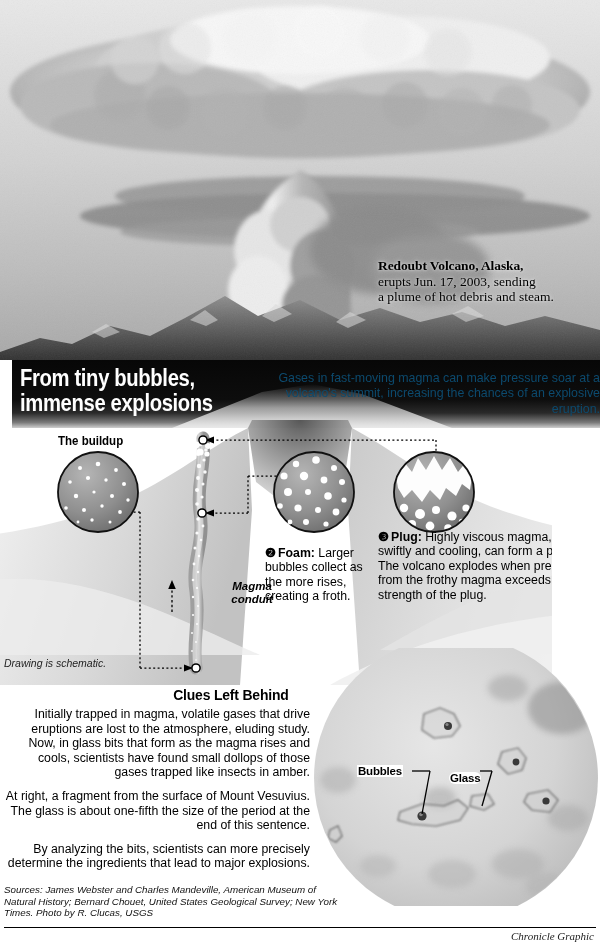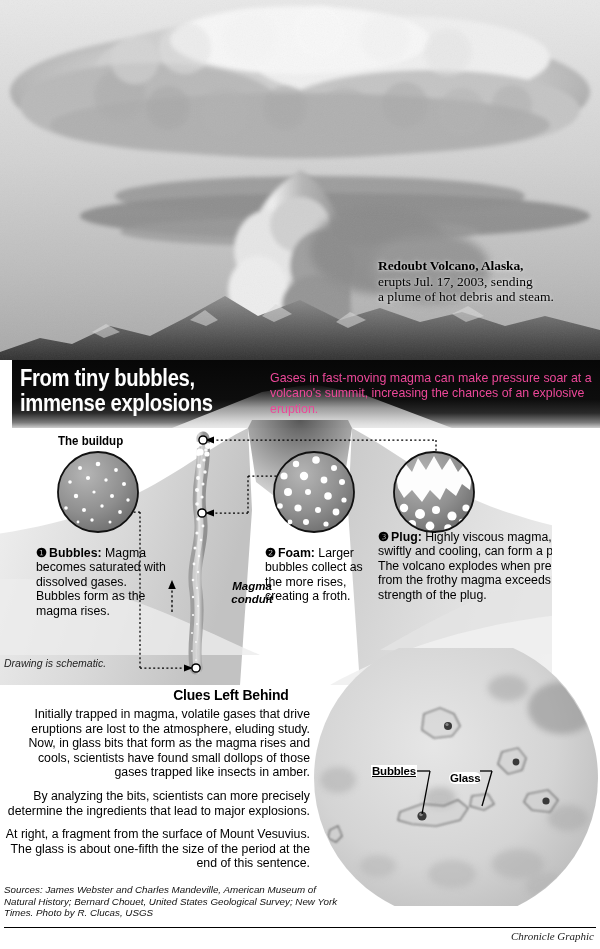--- a/index.html
+++ b/index.html
@@ -23,22 +23,22 @@
   .banner{position:absolute;left:0;top:360px;width:600px;height:68px;overflow:hidden;margin-left:12px;}
   .banner-bg{position:absolute;inset:0;
     background:linear-gradient(to bottom,#070707 0%,#0d0d0d 58%,#2a2a2a 78%,#7b7b7b 92%,#cfcfcf 100%);}
   .headline{
     position:absolute;left:8px;top:6px;width:270px;color:#fff;
     font-size:23px;line-height:25px;font-weight:bold;
     font-stretch:condensed;transform:scaleX(.88);transform-origin:left top;
     letter-spacing:-.4px;
   }
   .intro{
-    position:absolute;left:258px;top:11px;width:330px;color:#ec4899;
-    font-size:12.4px;line-height:15.4px;
+    position:absolute;left:258px;top:11px;width:330px;color:#0c4a6e;
+    font-size:12.4px;line-height:15.4px;text-align:right;
   }
 
   
   .diagram{position:absolute;left:0;top:420px;width:552px;height:265px;overflow:hidden;}
   .diagram svg{position:absolute;left:0;top:0;}
 
   .lbl-buildup{position:absolute;left:58px;top:14px;font-size:12.5px;font-weight:bold;
     font-stretch:condensed;transform:scaleX(.92);transform-origin:left top;}
   .lbl-conduit{position:absolute;left:221px;top:160px;width:62px;font-size:11.5px;line-height:13px;
     font-weight:bold;text-align:center;font-stretch:condensed;font-style:italic;}
@@ -55,21 +55,21 @@
   .clues{position:absolute;left:4px;top:686px;width:306px;text-align:right;}
   .clues h2{margin:0 0 3px 0;font-size:15px;font-weight:bold;font-stretch:condensed;
     transform:scaleX(.93);transform-origin:left top;letter-spacing:-.2px;}
   .clues p{margin:4px 0 9px 0;font-size:12.3px;line-height:14.6px;}
 
   
   .micro{position:absolute;left:312px;top:648px;width:288px;height:258px;overflow:hidden;}
   .micro svg{display:block;}
   .micro-label{position:absolute;font-size:11.5px;font-weight:bold;font-stretch:condensed;
     background:#fff;padding:0 1px;letter-spacing:-.2px;}
-  .lbl-bubbles{left:59px;top:117px;text-decoration:underline;}
+  .lbl-bubbles{left:45px;top:117px;}
   .lbl-glass{left:137px;top:124px;border-radius:6px;}
 
   
   .sources{position:absolute;left:4px;top:884px;width:340px;
     font-size:9.8px;line-height:11.6px;font-style:italic;color:#111;}
   .rule{position:absolute;left:4px;top:927px;width:592px;height:1px;background:#000;}
   .credit{position:absolute;right:6px;top:930px;font-family:"Liberation Serif", serif;
     font-style:italic;font-size:11px;color:#222;}
 </style>
 </head>
@@ -182,21 +182,21 @@
         <path d="M262 316 L276 304 L292 314 L274 322 Z"></path>
         <path d="M336 322 L350 312 L366 320 L348 328 Z"></path>
         <path d="M452 314 L468 306 L484 316 L466 322 Z"></path>
         <path d="M92 332 L106 324 L120 332 L104 338 Z"></path>
       </g>
       <rect x="0" y="0" width="600" height="360" filter="url(#grain)" opacity=".5"></rect>
     </svg>
 
     <div class="photo-caption">
       <span class="cap-strong">Redoubt Volcano, Alaska,</span><br>
-      <span>erupts Jul. 17, 2003, sending</span><br>
+      <span>erupts Jun. 17, 2003, sending</span><br>
       <span>a plume of hot debris and steam.</span>
     </div>
   </div>
 
   <div class="banner">
     <div class="banner-bg"></div>
     <svg style="position:absolute;left:0;top:0" width="600" height="68">
       <defs>
         <linearGradient id="coneTop" x1="0" y1="0" x2="0" y2="1">
           <stop offset="0%" stop-color="#9a9a9a" stop-opacity="0"></stop>
@@ -393,39 +393,35 @@
             <circle cx="398" cy="100" r="3"></circle>
           </g>
         </g>
       </g>
     </svg>
 
     <div class="lbl-buildup">The buildup</div>
     <div class="lbl-conduit">Magma conduit</div>
     <div class="lbl-schematic">Drawing is schematic.</div>
 
-    <div class="callout c1">
-      <span class="num">❶</span><span class="ttl">Bubbles:</span>
-      <span>Magma becomes saturated with dissolved gases. Bubbles form as the magma rises.</span>
-    </div>
     <div class="callout c2">
       <span class="num">❷</span><span class="ttl">Foam:</span>
       <span>Larger bubbles collect as the more rises, creating a froth.</span>
     </div>
     <div class="callout c3">
       <span class="num">❸</span><span class="ttl">Plug:</span>
       <span>Highly viscous magma, rising swiftly and cooling, can form a plug. The volcano explodes when pressure from the frothy magma exceeds the strength of the plug.</span>
     </div>
   </div>
 
   <div class="clues">
     <h2>Clues Left Behind</h2>
     <p>Initially trapped in magma, volatile gases that drive eruptions are lost to the atmosphere, eluding study. Now, in glass bits that form as the magma rises and cools, scientists have found small dollops of those gases trapped like insects in amber.</p>
+    <p>At right, a fragment from the surface of Mount Vesuvius. The glass is about one-fifth the size of the period at the end of this sentence.</p>
     <p>By analyzing the bits, scientists can more precisely determine the ingredients that lead to major explosions.</p>
-    <p>At right, a fragment from the surface of Mount Vesuvius. The glass is about one-fifth the size of the period at the end of this sentence.</p>
   </div>
 
   <div class="micro">
     <svg width="288" height="258" viewBox="0 0 288 258">
       <defs>
         <radialGradient id="mg" cx="42%" cy="38%" r="72%">
           <stop offset="0%" stop-color="#e6e6e6"></stop>
           <stop offset="60%" stop-color="#d4d4d4"></stop>
           <stop offset="100%" stop-color="#b9b9b9"></stop>
         </radialGradient>

